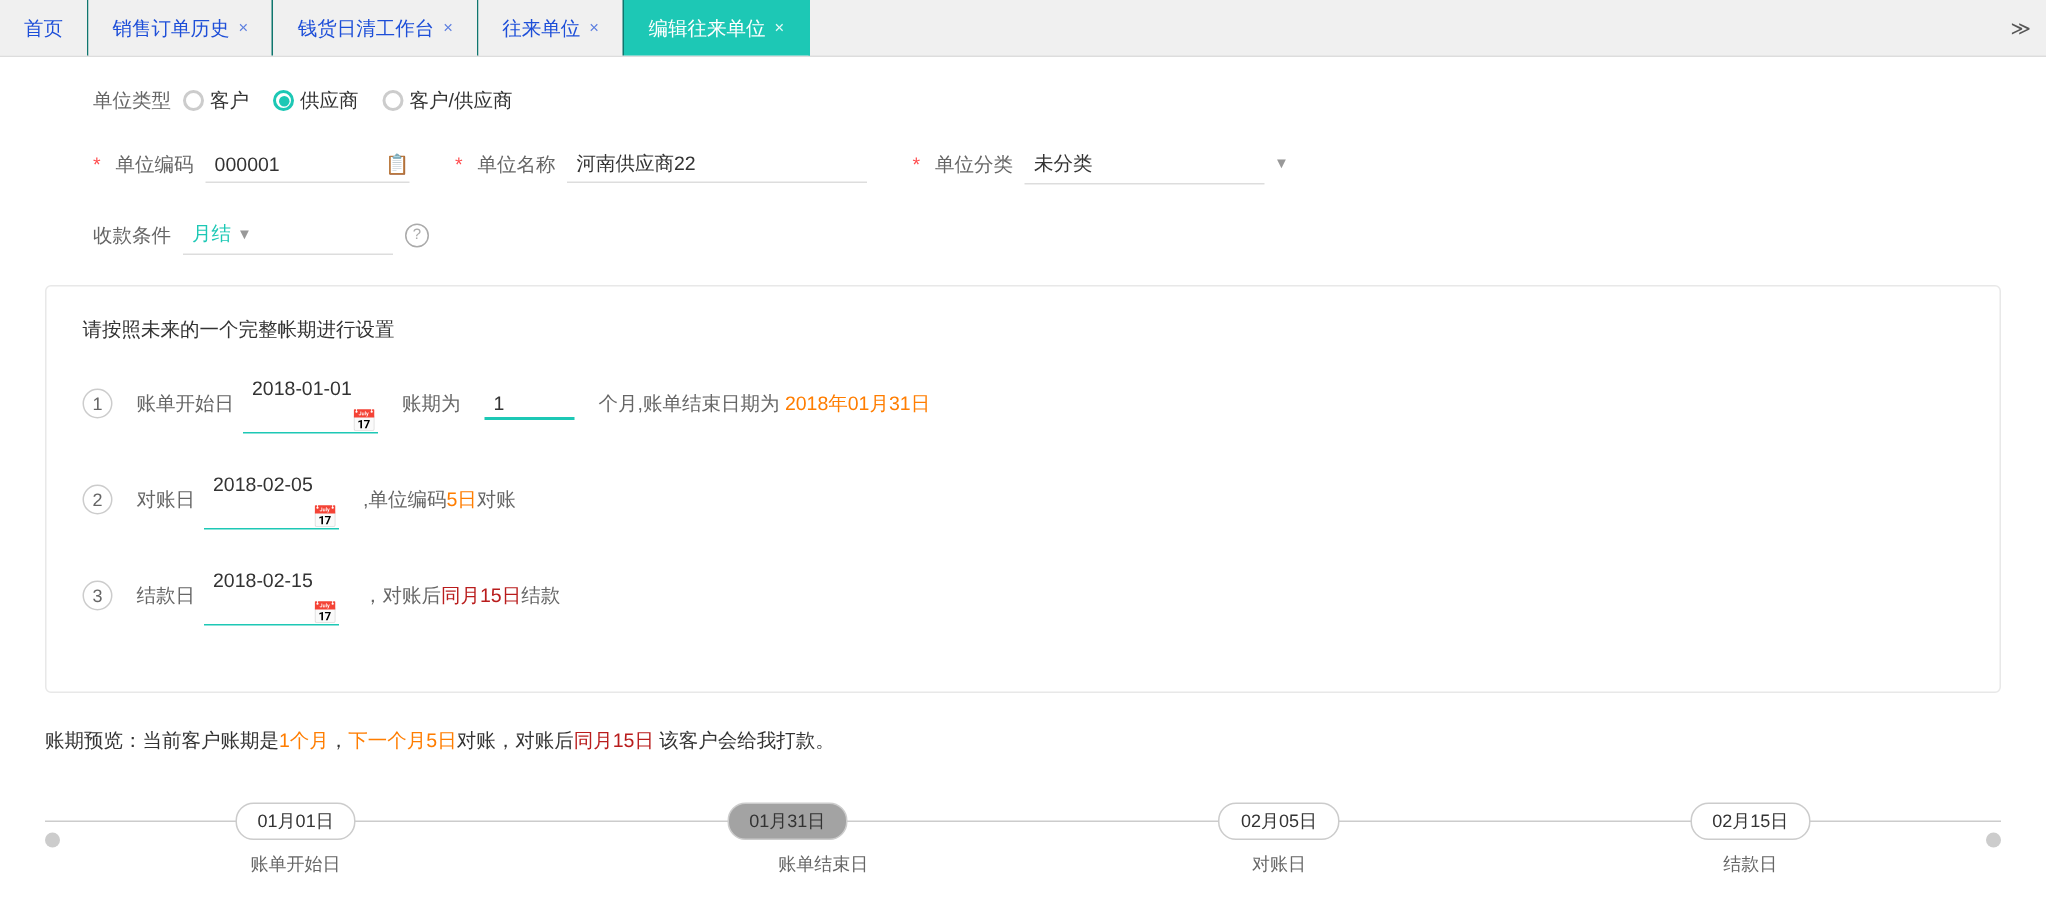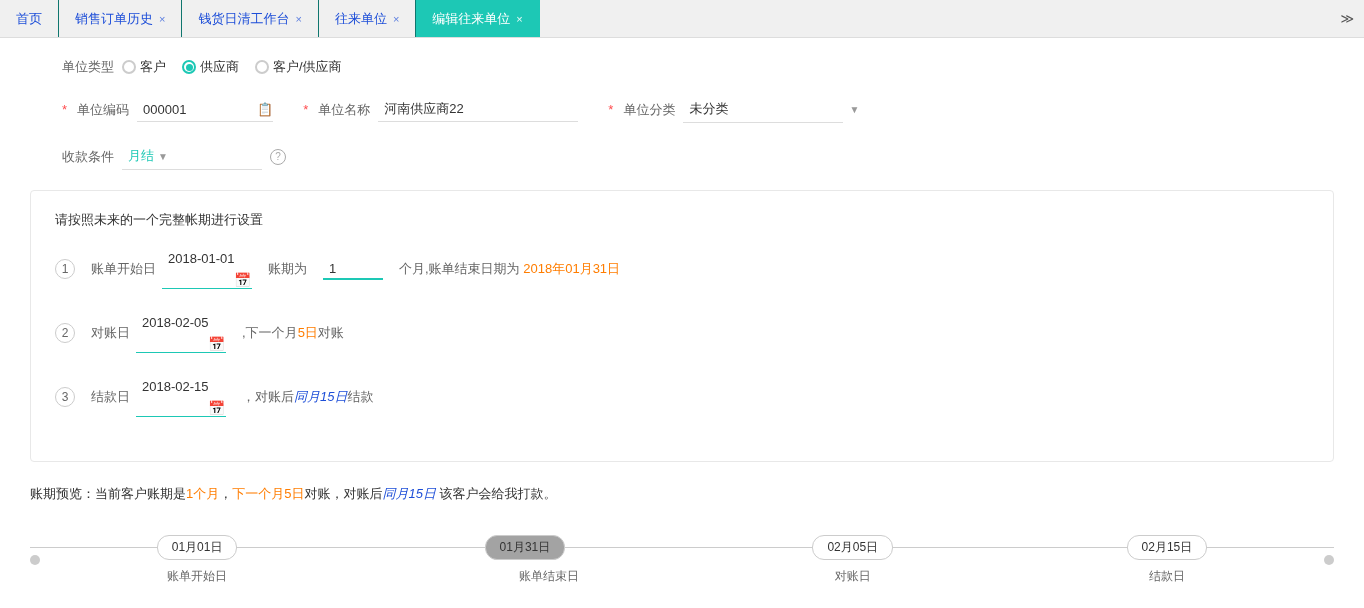--- a/index.html
+++ b/index.html
@@ -248,23 +248,22 @@
       background: transparent;
       padding: 2px 6px;
       width: 60px;
       text-align: left;
     }
     .highlight-orange {
       color: #ff7d00;
       font-weight: 500;
     }
     .highlight-teal {
-      color: #1d4ed8;
+      color: #b91c1c;
       font-weight: 500;
-      font-style: italic;
     }
     .period-end-text {
       color: #666;
     }
 
     
     .preview-section {
       margin-top: 10px;
     }
     .preview-text {
@@ -388,21 +387,21 @@
         <span>2</span>
       </div>
       <div class="date-field">
         <span class="date-label">对账日</span>
         <div class="date-input-wrap">
           <input type="text" value="2018-02-05" style="">
           <span class="calendar-icon">📅</span>
         </div>
       </div>
       <span class="period-end-text">
-        <span>,下一个月</span><span class="highlight-orange">5日</span><span>对账</span>
+        <span>,单位编码</span><span class="highlight-orange">5日</span><span>对账</span>
       </span>
     </div>
 
     <div class="period-row">
       <div class="row-num">
         <span>3</span>
       </div>
       <div class="date-field">
         <span class="date-label">结款日</span>
         <div class="date-input-wrap">

